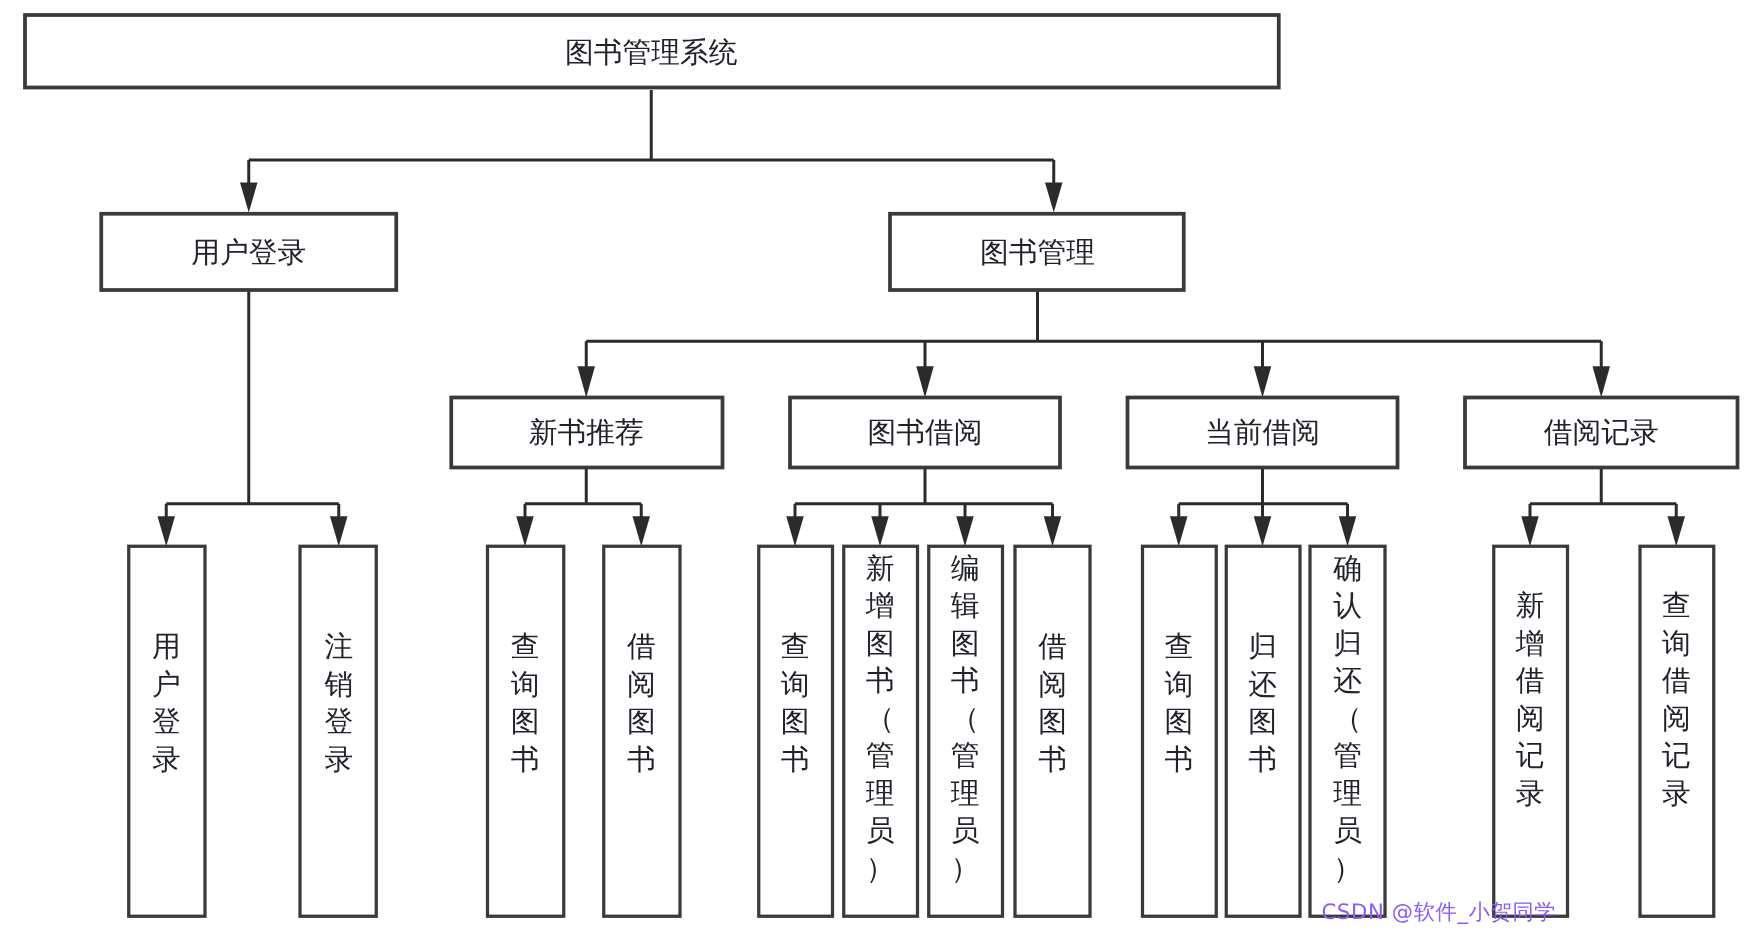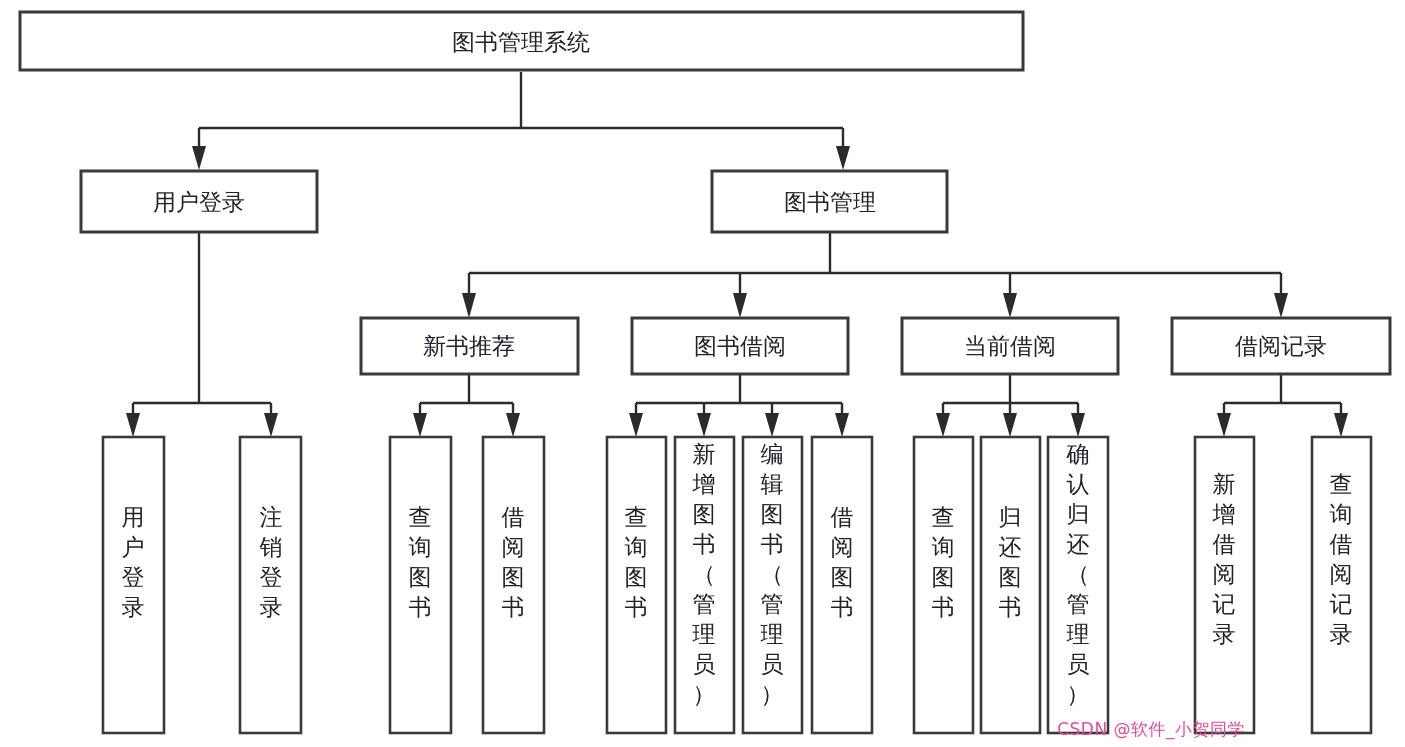--- a/index.html
+++ b/index.html
@@ -55,21 +55,21 @@
     font-family: "DejaVu Sans", "Liberation Sans", sans-serif;
     font-size: 23px;
     text-anchor: middle;
   }
   .watermark {
     position: absolute;
     right: 8px;
     bottom: 6px;
     font-family: "DejaVu Sans", "Liberation Sans", sans-serif;
     font-size: 17px;
-    color: #ec4899;
+    color: #8b5cf6;
     letter-spacing: 0.5px;
     white-space: nowrap;
     user-select: none;
     margin-left: 34px;
   }
 </style>
 </head>
 <body>
 
 <div id="diagram-root">

